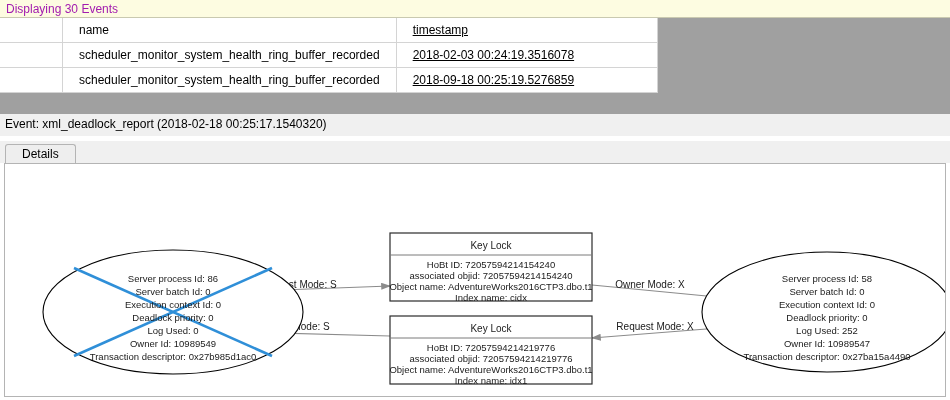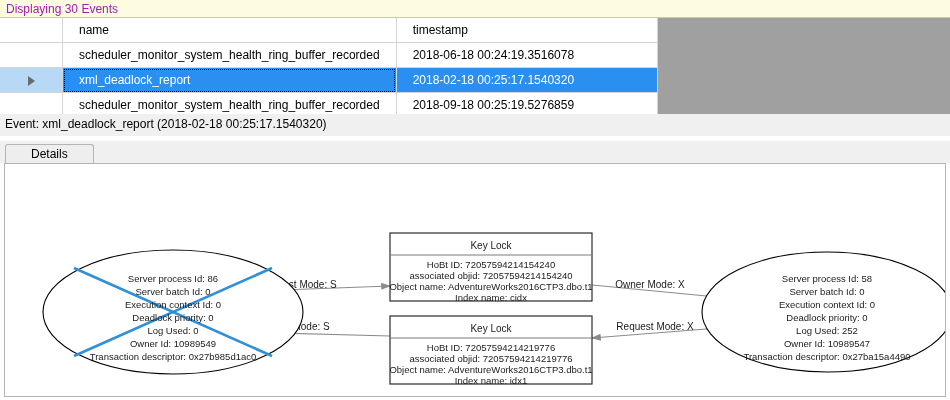--- a/index.html
+++ b/index.html
@@ -43,21 +43,21 @@
     font-weight: normal;
     text-align: left;
     height: 24px;
     vertical-align: middle;
     white-space: nowrap;
     overflow: hidden;
     background: #ffffff;
   }
   .col-rowhdr { width: 30px; }
   .col-name   { width: 272px; }
-  .col-ts     { width: 228px; }
+  .col-ts     { width: 228px; text-decoration: underline; }
   .grid-table thead th { background: #ffffff; color: #000; }
   .grid-table thead th.col-rowhdr { border-right: 1px solid #d4d4d4; }
   tr.row-selected td { background: #2a8ff0; color: #ffffff; }
   tr.row-selected td.rowhdr-cell { background: #b8d9f5; }
   td.rowhdr-cell { text-align: center; padding: 0; }
   td.sel-cell {
     outline: 1px dotted #000;
     outline-offset: -2px;
   }
   .tri {
@@ -76,21 +76,21 @@
   }
   .event-header .label { position: absolute; left: 5px; top: 3px; font-size: 12px; }
 
   
   .tabstrip {
     position: absolute; left: 0; top: 141px; width: 950px; height: 22px;
     background: #f0f0f0;
   }
   .tab {
     position: absolute; top: 3px; height: 19px;
-    padding: 0 25px;
+    padding: 0 16px;
     font-size: 12px; line-height: 19px;
     background: #eeeeee;
     border: 1px solid #b4b4b4;
     border-bottom: none;
     border-radius: 3px 3px 0 0;
     box-sizing: border-box;
     color: #000;
   }
   .tab.tab-details { left: 5px; }
   .tab.tab-deadlock {
@@ -136,28 +136,21 @@
         <tr>
           <th class="col-rowhdr"></th>
           <th class="col-name">name</th>
           <th class="col-ts">timestamp</th>
         </tr>
       </thead>
       <tbody>
         <tr>
           <td class="col-rowhdr rowhdr-cell"></td>
           <td class="col-name">scheduler_monitor_system_health_ring_buffer_recorded</td>
-          <td class="col-ts">2018-06-18 00:24:19.3516078</td>
-        </tr>
-        <tr class="row-selected">
-          <td class="col-rowhdr rowhdr-cell">
-            <span class="tri"></span>
-          </td>
-          <td class="col-name sel-cell">xml_deadlock_report</td>
-          <td class="col-ts">2018-02-18 00:25:17.1540320</td>
+          <td class="col-ts">2018-02-03 00:24:19.3516078</td>
         </tr>
         <tr>
           <td class="col-rowhdr rowhdr-cell"></td>
           <td class="col-name">scheduler_monitor_system_health_ring_buffer_recorded</td>
           <td class="col-ts">2018-09-18 00:25:19.5276859</td>
         </tr>
       </tbody>
     </table>
   </div>
 

